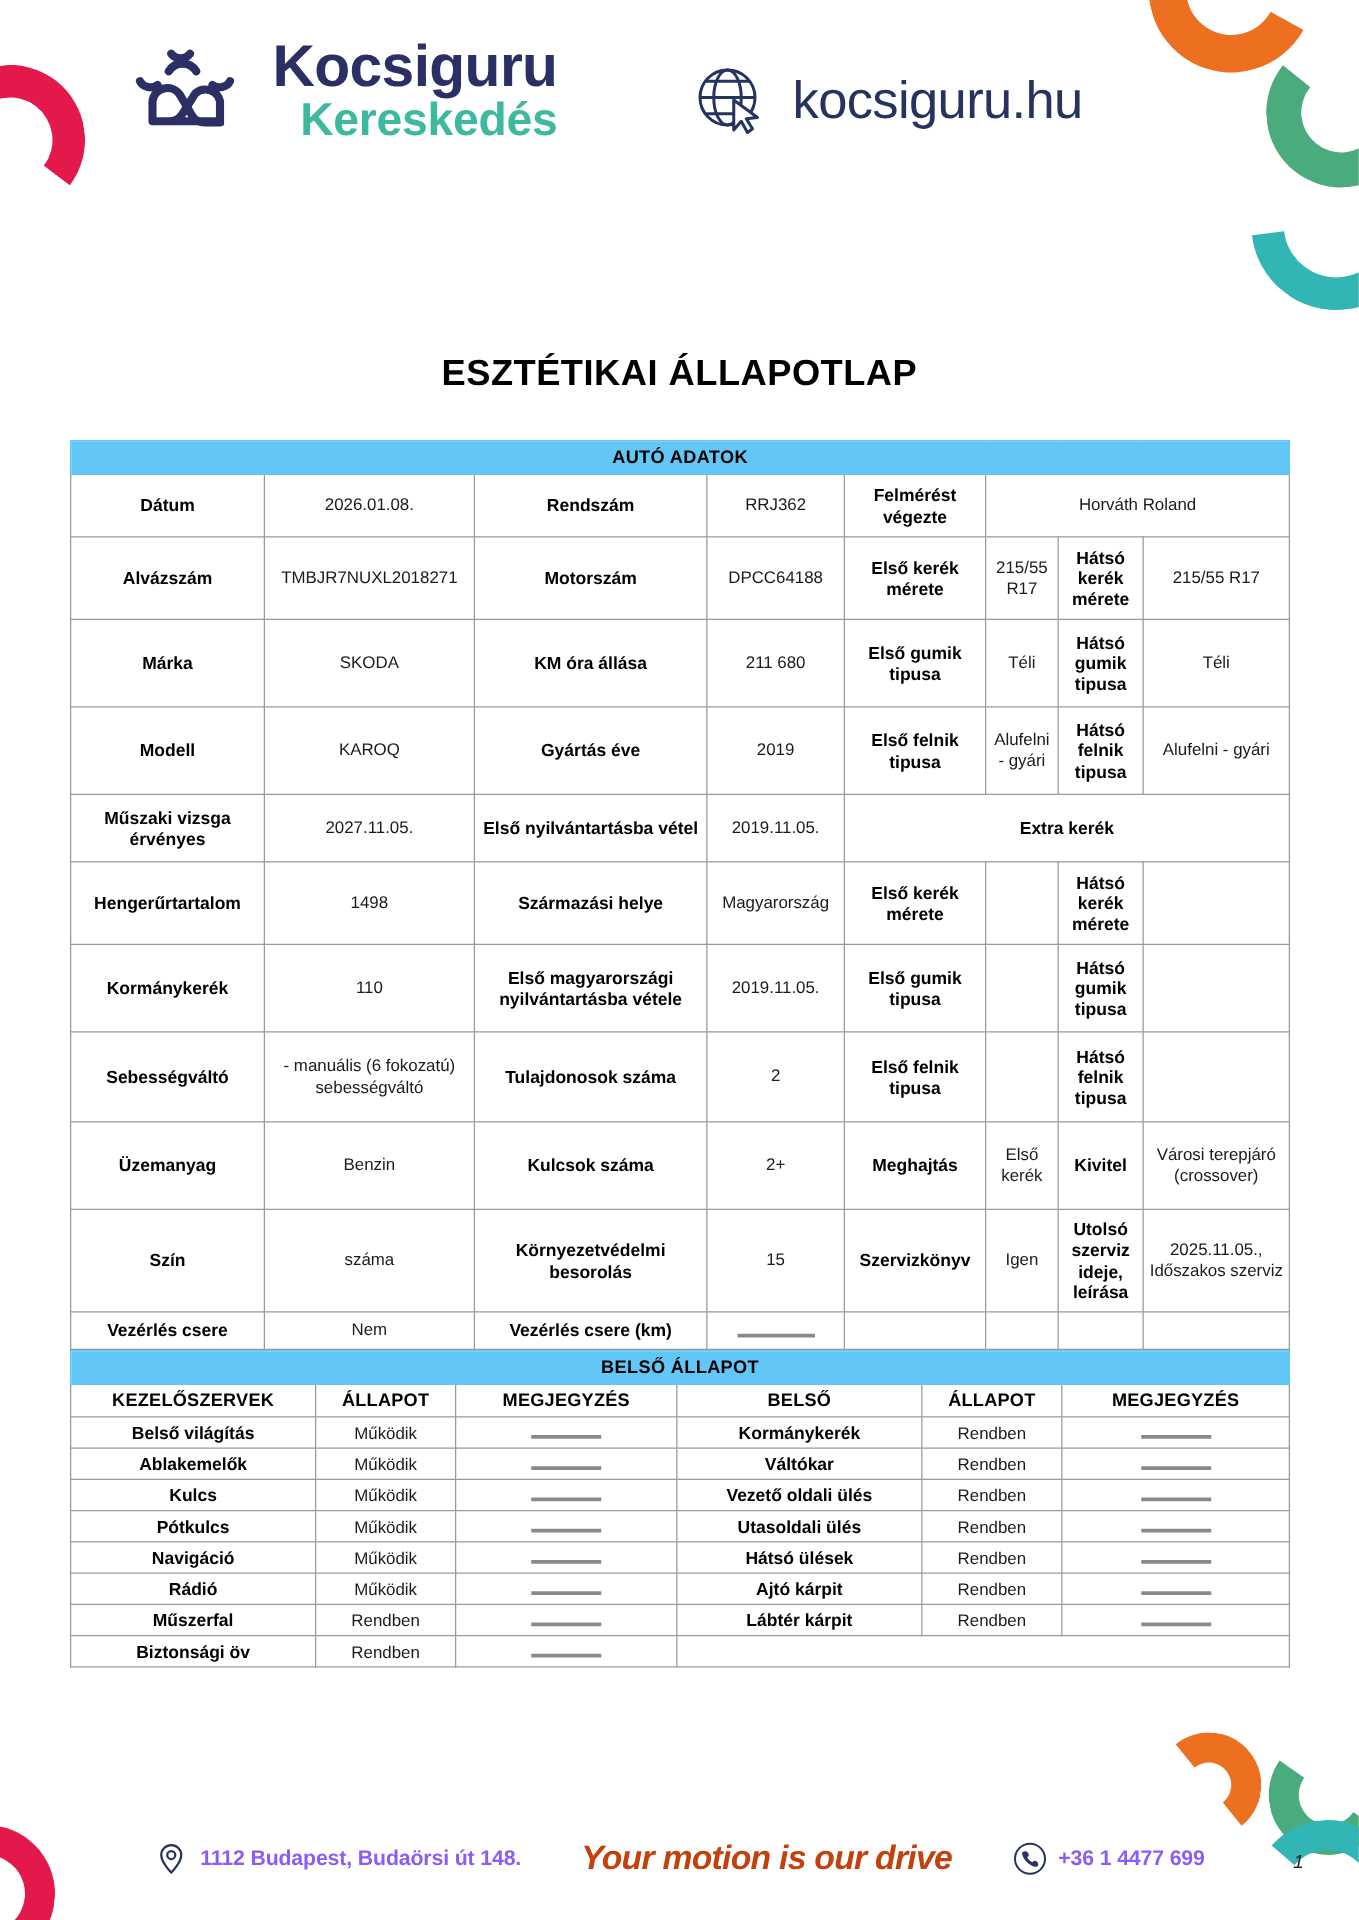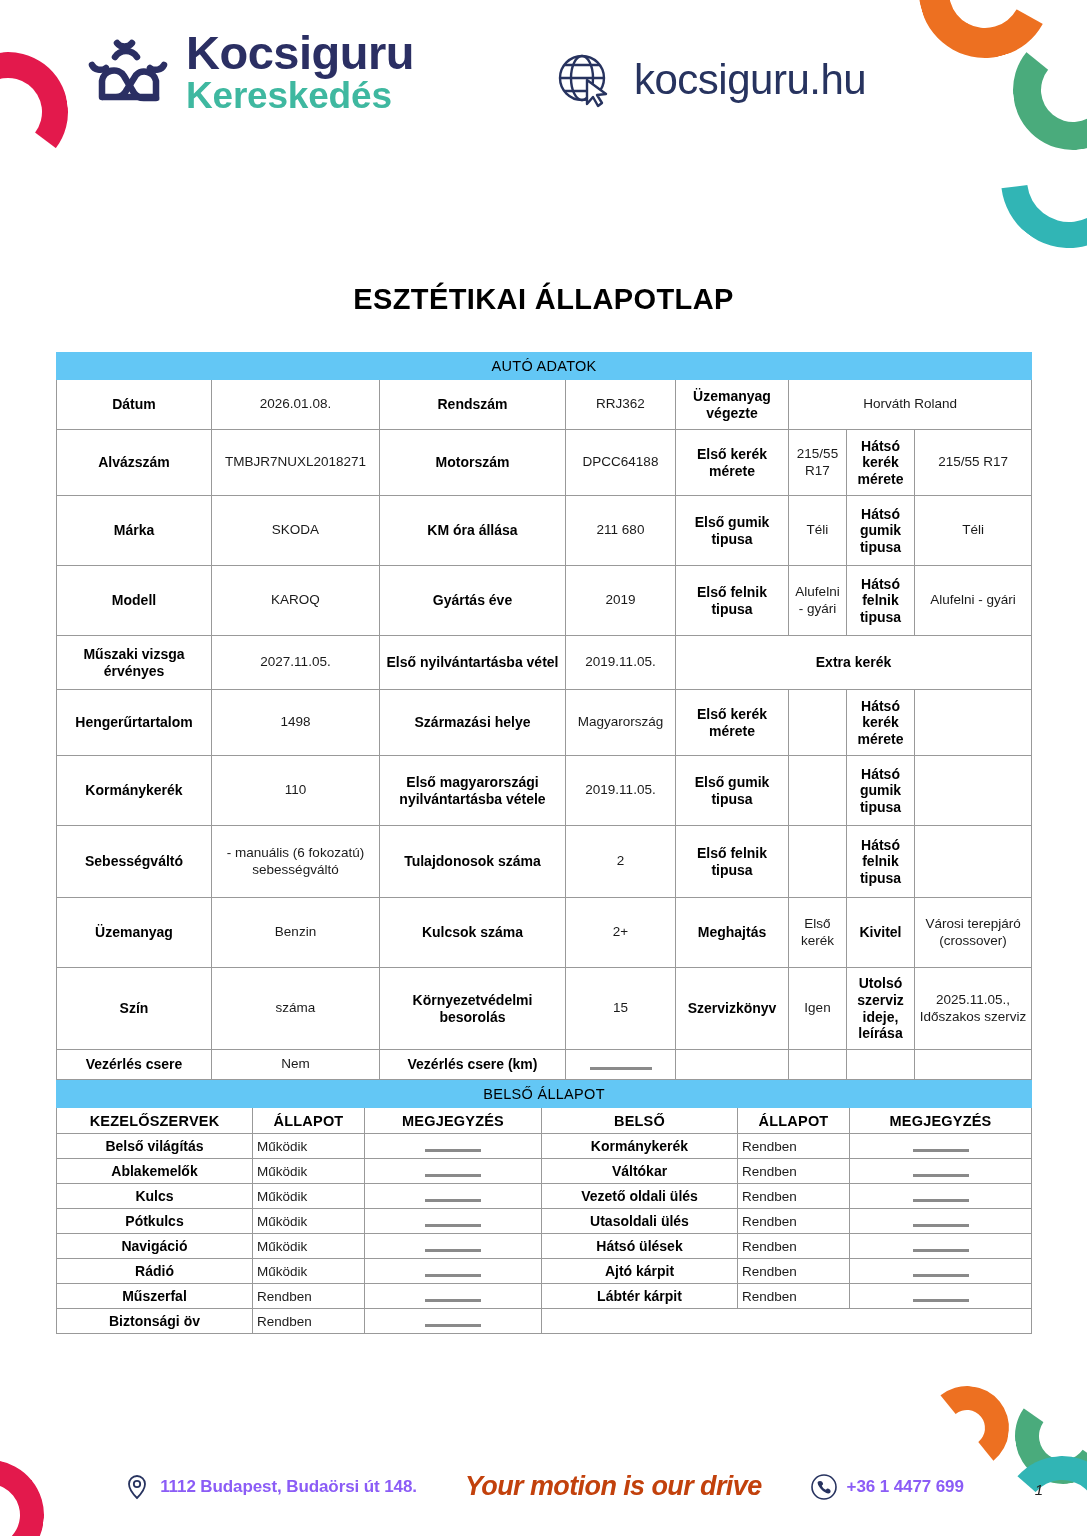--- a/index.html
+++ b/index.html
@@ -54,22 +54,22 @@
   }
   .deco-pink-bl {
     left: -66px; bottom: -34px; width: 110px; height: 110px;
     border-width: 24px; border-top-color: #e3194c; border-right-color: #e3194c;
     transform: rotate(6deg);
   }
 
   
   .header { position: relative; height: 185px; }
   .brand-logo {
-    position: absolute; left: 84px; top: 30px;
-    display: flex; align-items: center; gap: 14px;
+    position: absolute; left: 104px; top: 30px;
+    display: flex; align-items: center; gap: 26px; text-align: right;
   }
   .brand-mark { width: 88px; height: 74px; flex: none; }
   .brand-words { display: flex; flex-direction: column; line-height: 0.98; }
   .brand-top {
     font-size: 47px; font-weight: 700; color: #2b2f63; letter-spacing: -0.5px;
   }
   .brand-sub {
     font-size: 37px; font-weight: 700; color: #3fb8a0; letter-spacing: -0.2px;
     margin-top: 2px;
   }
@@ -106,38 +106,38 @@
   .doc-title {
     text-align: center; font-size: 29px; font-weight: 700;
     letter-spacing: 0.4px; margin: 98px 0 36px 0;
   }
 
   
   .sheet { width: 975px; margin: 0 auto; }
   table { border-collapse: collapse; width: 100%; table-layout: fixed; }
   td, th { border: 1px solid #999; padding: 3px 4px; vertical-align: middle; }
   .band {
-    background: #63c7f5; text-align: center; font-weight: 400;
+    background: #63c7f5; text-align: center; font-weight: 700;
     font-size: 14.5px; letter-spacing: 0.3px; padding: 5px 0; color: #000;
     border: 1px solid #63c7f5;
   }
   .lbl { font-weight: 700; text-align: center; font-size: 14px; line-height: 1.18; }
   .val { font-weight: 400; text-align: center; font-size: 13.5px; line-height: 1.2; color: #1a1a1a; }
   .ph {
     display: inline-block; width: 62px; border-bottom: 3px solid #8a8a8a;
     height: 10px; vertical-align: middle;
   }
   .ph-sm { width: 56px; }
 
   
   .inner-head {
     font-weight: 700; text-align: center; font-size: 14.5px; letter-spacing: 0.2px;
   }
   .inner-lbl { font-weight: 700; text-align: center; font-size: 14px; }
-  .inner-val { text-align: left; font-size: 13.5px; color: #1a1a1a; }
+  .inner-val { text-align: center; font-size: 13.5px; color: #1a1a1a; }
   .inner-note { text-align: center; }
 
   
   .footer {
     position: absolute; left: 0; right: 0; bottom: 34px;
     display: flex; align-items: center; justify-content: center; gap: 34px;
     padding: 0 60px;
   }
   .f-item { display: flex; align-items: center; gap: 9px; }
   .f-text { font-size: 17px; font-weight: 700; color: #8b5cf6; letter-spacing: -0.1px; }
@@ -216,21 +216,21 @@
     <tbody>
       <tr>
         <td class="band" colspan="8">AUTÓ ADATOK</td>
       </tr>
 
       <tr style="height:50px">
         <td class="lbl">Dátum</td>
         <td class="val">2026.01.08.</td>
         <td class="lbl">Rendszám</td>
         <td class="val">RRJ362</td>
-        <td class="lbl">Üzemanyag végezte</td>
+        <td class="lbl">Felmérést végezte</td>
         <td class="val" colspan="3">Horváth Roland</td>
       </tr>
 
       <tr style="height:66px">
         <td class="lbl">Alvázszám</td>
         <td class="val">TMBJR7NUXL2018271</td>
         <td class="lbl">Motorszám</td>
         <td class="val">DPCC64188</td>
         <td class="lbl">Első kerék mérete</td>
         <td class="val">215/55 R17</td>

